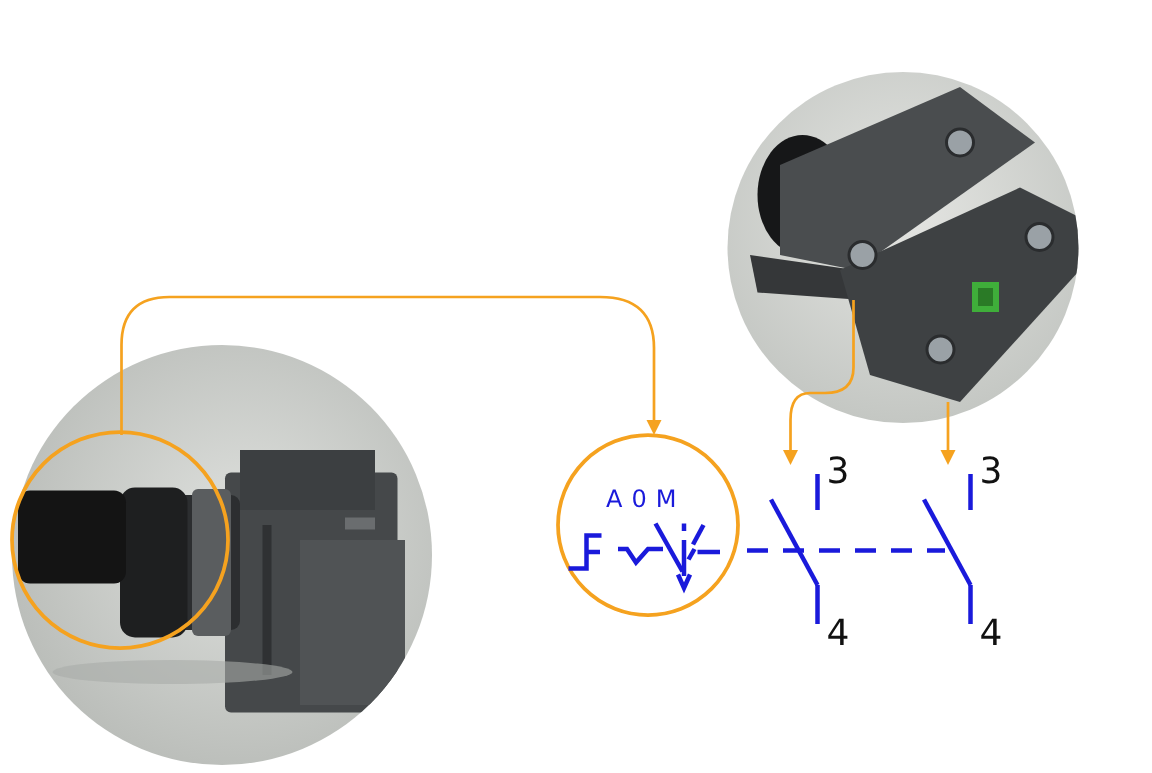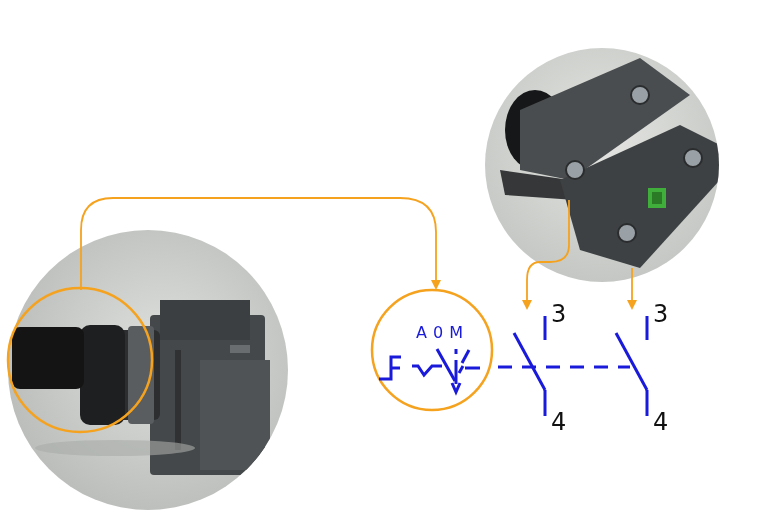--- a/index.html
+++ b/index.html
@@ -109,20 +109,20 @@
     <line x1="545" y1="316" x2="545" y2="340"></line>
     <line x1="514" y1="333" x2="545" y2="390"></line>
     <line x1="545" y1="390" x2="545" y2="416"></line>
 
     <line x1="647" y1="316" x2="647" y2="340"></line>
     <line x1="616" y1="333" x2="647" y2="390"></line>
     <line x1="647" y1="390" x2="647" y2="416"></line>
   </g>
 </svg>
 
-<div class="abs label" style="left:416px;top:323px;color:#1a1adb;font-size:16px;letter-spacing:6px;">
+<div class="abs label" style="left:404px;top:323px;color:#1a1adb;font-size:16px;letter-spacing:6px;">
   <span>A</span><span>0</span><span>M</span>
 </div>
 
 <div class="abs label" style="left:551px;top:300px;font-size:24px;color:#111;">3</div>
 <div class="abs label" style="left:551px;top:408px;font-size:24px;color:#111;">4</div>
 <div class="abs label" style="left:653px;top:300px;font-size:24px;color:#111;">3</div>
 <div class="abs label" style="left:653px;top:408px;font-size:24px;color:#111;">4</div>
 
 </body></html>

